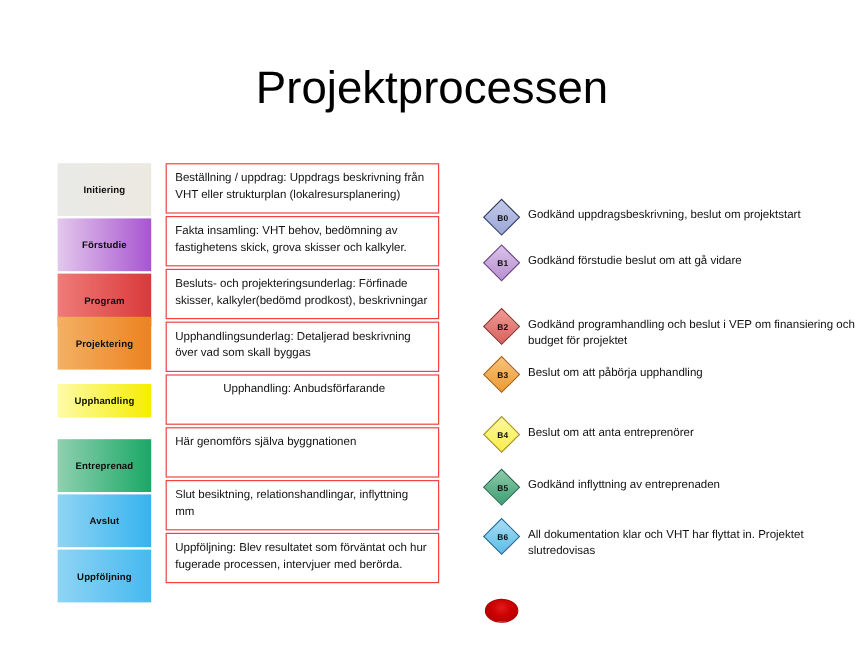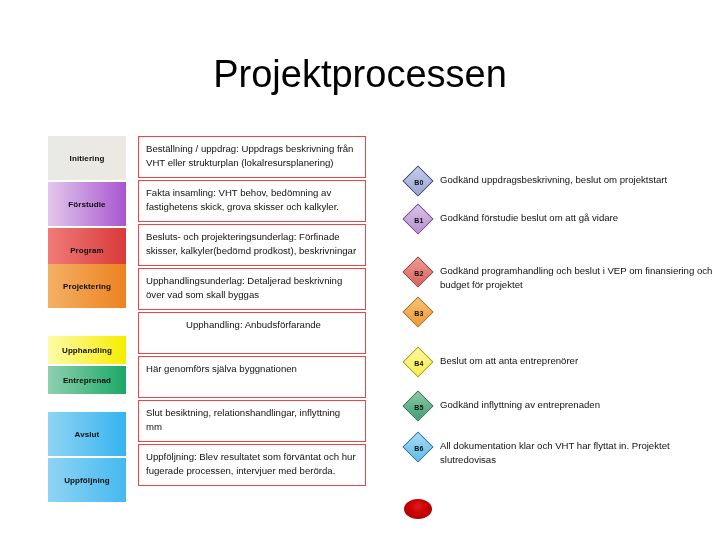--- a/index.html
+++ b/index.html
@@ -157,24 +157,24 @@
       </div>
       <div class="phase-box" style="position: absolute; top: 46px; height: 44px; background: linear-gradient(to right, rgb(227, 200, 236) 0%, rgb(168, 85, 208) 100%);">
         <span>Förstudie</span>
       </div>
       <div class="phase-box" style="position: absolute; top: 92px; height: 44px; background: linear-gradient(to right, rgb(239, 123, 120) 0%, rgb(217, 58, 58) 100%);">
         <span>Program</span>
       </div>
       <div class="phase-box" style="position: absolute; top: 128px; height: 44px; background: linear-gradient(to right, rgb(243, 176, 100) 0%, rgb(237, 130, 32) 100%);">
         <span>Projektering</span>
       </div>
-      <div class="phase-box" style="position: absolute; top: 200px; height: 28px; background: linear-gradient(to right, rgb(253, 251, 168) 0%, rgb(246, 237, 0) 100%); text-align: center;">
+      <div class="phase-box" style="position: absolute; top: 184px; height: 28px; background: linear-gradient(to right, rgb(253, 251, 168) 0%, rgb(246, 237, 0) 100%); text-align: center;">
         <span>Upphandling</span>
       </div>
-      <div class="phase-box" style="position: absolute; top: 230px; height: 28px; background: linear-gradient(to right, rgb(143, 208, 176) 0%, rgb(26, 168, 102) 100%);">
+      <div class="phase-box" style="position: absolute; top: 230px; height: 44px; background: linear-gradient(to right, rgb(143, 208, 176) 0%, rgb(26, 168, 102) 100%);">
         <span>Entreprenad</span>
       </div>
       <div class="phase-box" style="position: absolute; top: 276px; height: 44px; background: linear-gradient(to right, rgb(143, 212, 244) 0%, rgb(54, 179, 239) 100%);">
         <span>Avslut</span>
       </div>
       <div class="phase-box" style="position: absolute; top: 322px; height: 44px; background: linear-gradient(to right, rgb(143, 212, 244) 0%, rgb(69, 185, 240) 100%);">
         <span>Uppföljning</span>
       </div>
     </div>
 
@@ -209,20 +209,21 @@
           <div class="diamond" style="background: linear-gradient(135deg, rgb(239, 154, 150) 0%, rgb(217, 97, 92) 100%); border-color: rgb(140, 47, 42);"></div>
           <div class="diamond-label">B2</div>
         </div>
         <div class="ms-text">Godkänd programhandling och beslut i VEP om finansiering och budget för projektet</div>
       </div>
       <div class="ms-row" style="top: 162px;">
         <div class="diamond-wrap">
           <div class="diamond" style="background: linear-gradient(135deg, rgb(247, 194, 120) 0%, rgb(239, 154, 48) 100%); border-color: rgb(168, 98, 10);"></div>
           <div class="diamond-label">B3</div>
         </div>
+        <div class="ms-text">Beslut om att påbörja upphandling</div>
       </div>
       <div class="ms-row" style="top: 212px;">
         <div class="diamond-wrap">
           <div class="diamond" style="background: linear-gradient(135deg, rgb(253, 247, 160) 0%, rgb(247, 238, 74) 100%); border-color: rgb(168, 154, 0);"></div>
           <div class="diamond-label">B4</div>
         </div>
         <div class="ms-text">Beslut om att anta entreprenörer</div>
       </div>
       <div class="ms-row" style="top: 256px;">
         <div class="diamond-wrap">

